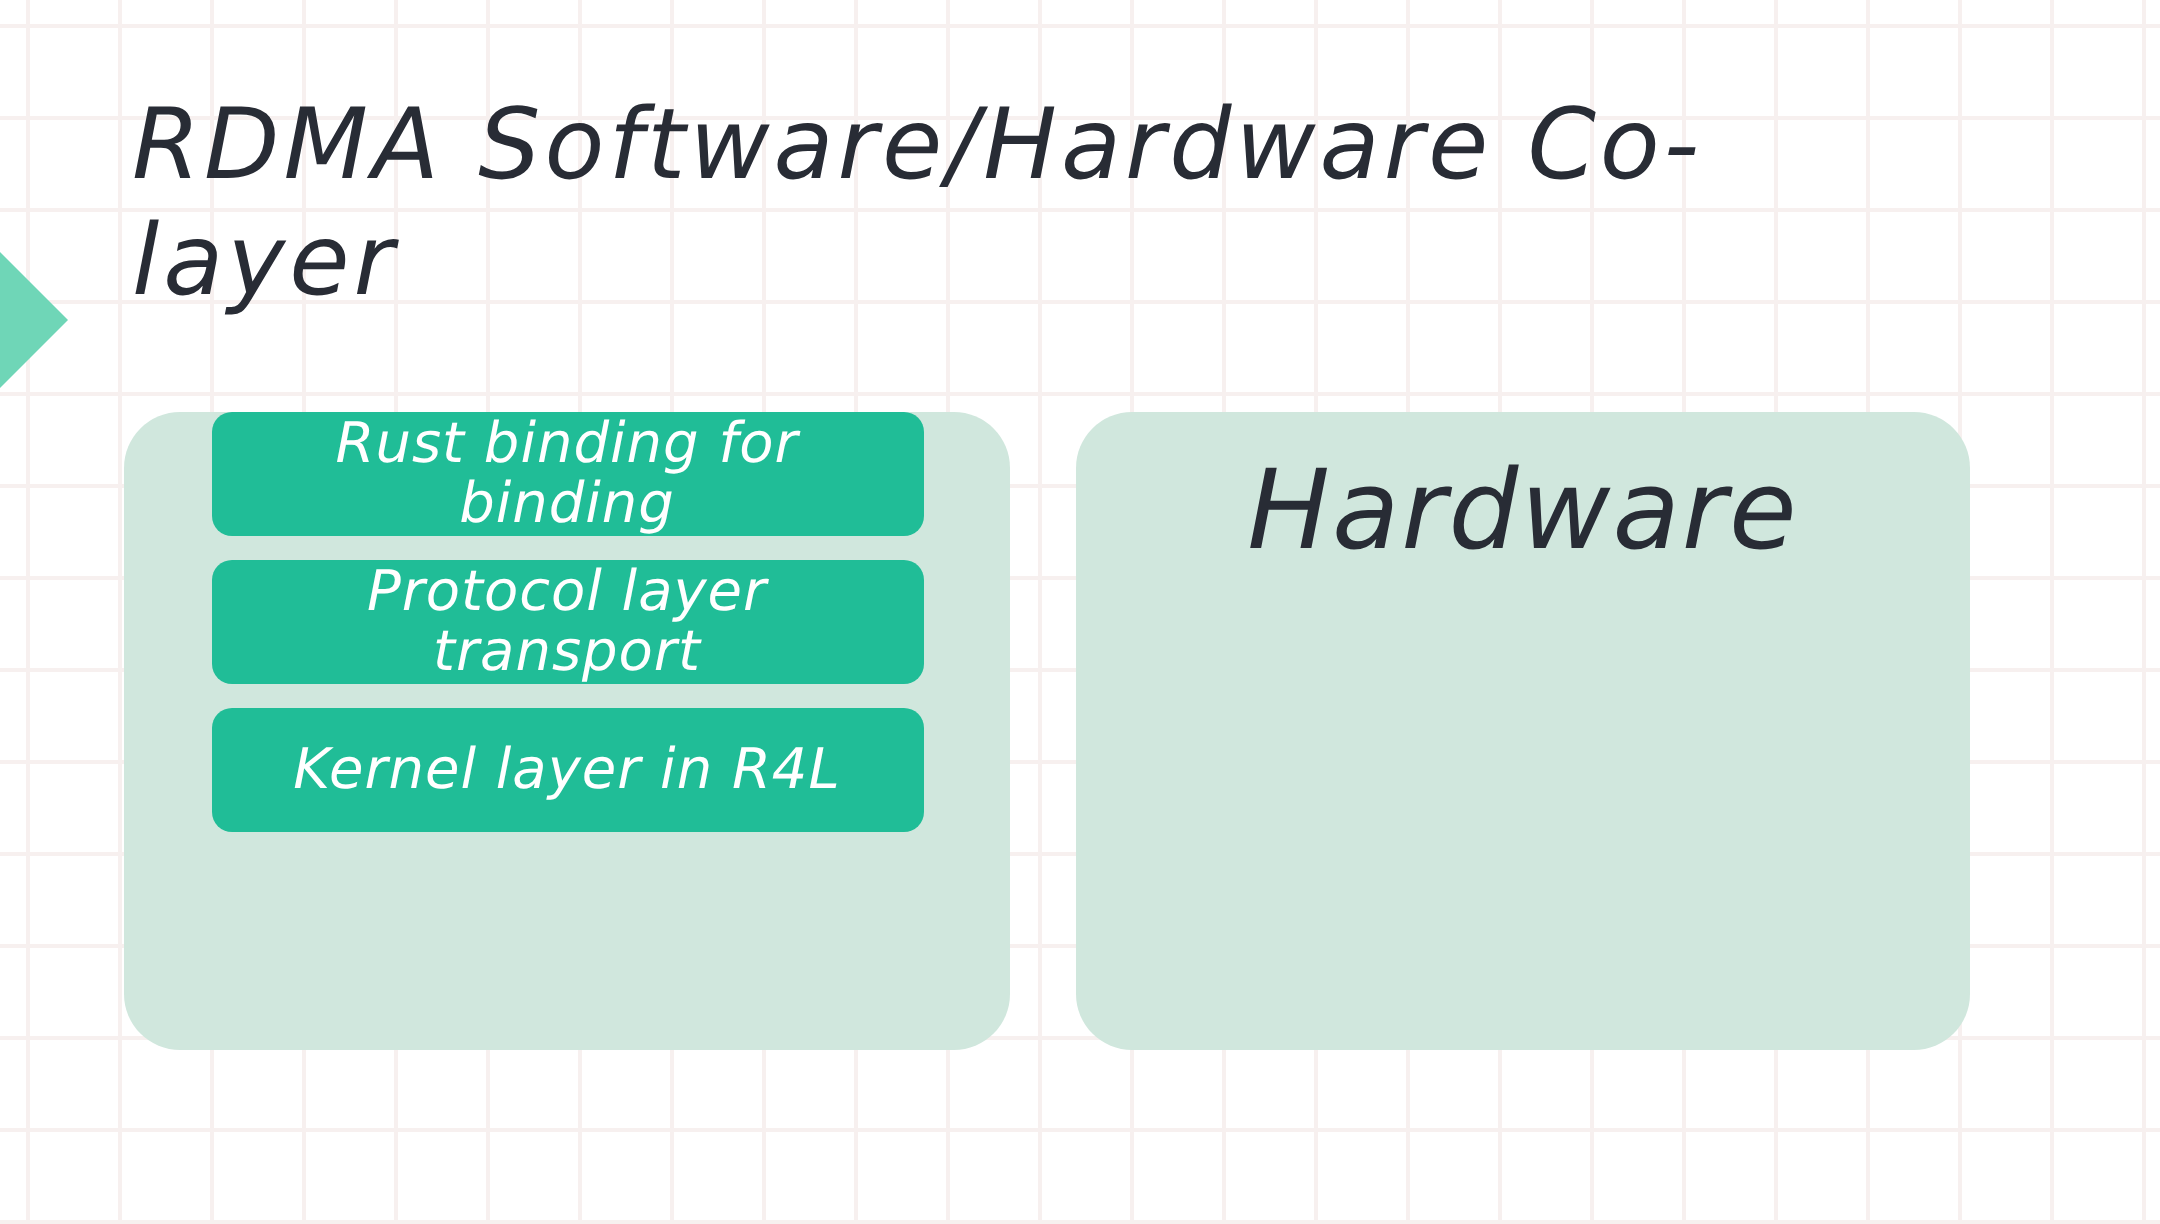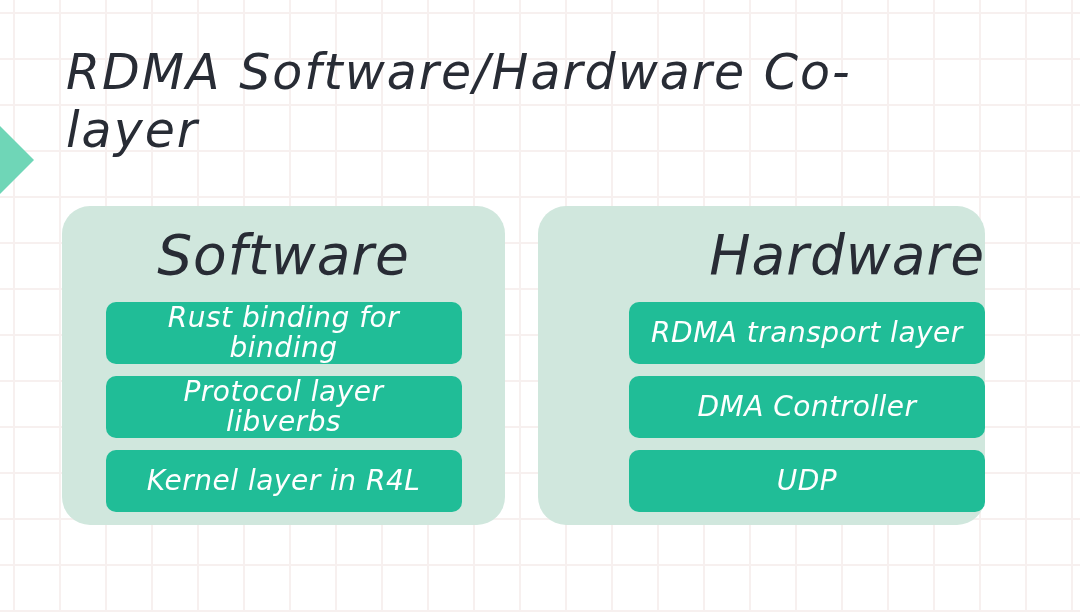--- a/index.html
+++ b/index.html
@@ -55,21 +55,21 @@
     position:absolute;
     top:206px;
     height:319px;
     background:var(--panel);
     border-radius:28px;
     display:flex;
     flex-direction:column;
     align-items:center;
   }
   .panel-left{left:62px;width:443px;}
-  .panel-right{left:538px;width:447px;align-items:flex-end;}
+  .panel-right{left:538px;width:447px;}
   .panel-header{
     height:94px;
     display:flex;
     align-items:center;
     justify-content:center;
     font-size:55px;
     font-weight:500;
     font-style:italic;
     letter-spacing:1px;
     color:var(--title-text);
@@ -105,44 +105,32 @@
 <div class="slide">
 
   <div class="accent-arrow"></div>
 
   <h1 class="title">
     <span class="title-line">RDMA Software/Hardware Co-</span>
     <span class="title-line">layer</span>
   </h1>
 
   <section class="panel panel-left">
-    <h2 class="panel-header">Software</h2>
     <div class="items">
       <div class="item-box">
         <span class="item-line">Rust binding for</span>
         <span class="item-line">binding</span>
       </div>
       <div class="item-box">
         <span class="item-line">Protocol layer</span>
-        <span class="item-line">libverbs</span>
+        <span class="item-line">transport</span>
       </div>
       <div class="item-box">
         <span class="item-line">Kernel layer in R4L</span>
       </div>
     </div>
   </section>
 
   <section class="panel panel-right">
     <h2 class="panel-header">Hardware</h2>
-    <div class="items">
-      <div class="item-box">
-        <span class="item-line">RDMA transport layer</span>
-      </div>
-      <div class="item-box">
-        <span class="item-line">DMA Controller</span>
-      </div>
-      <div class="item-box">
-        <span class="item-line">UDP</span>
-      </div>
-    </div>
   </section>
 
 </div>
 
 </body></html>

